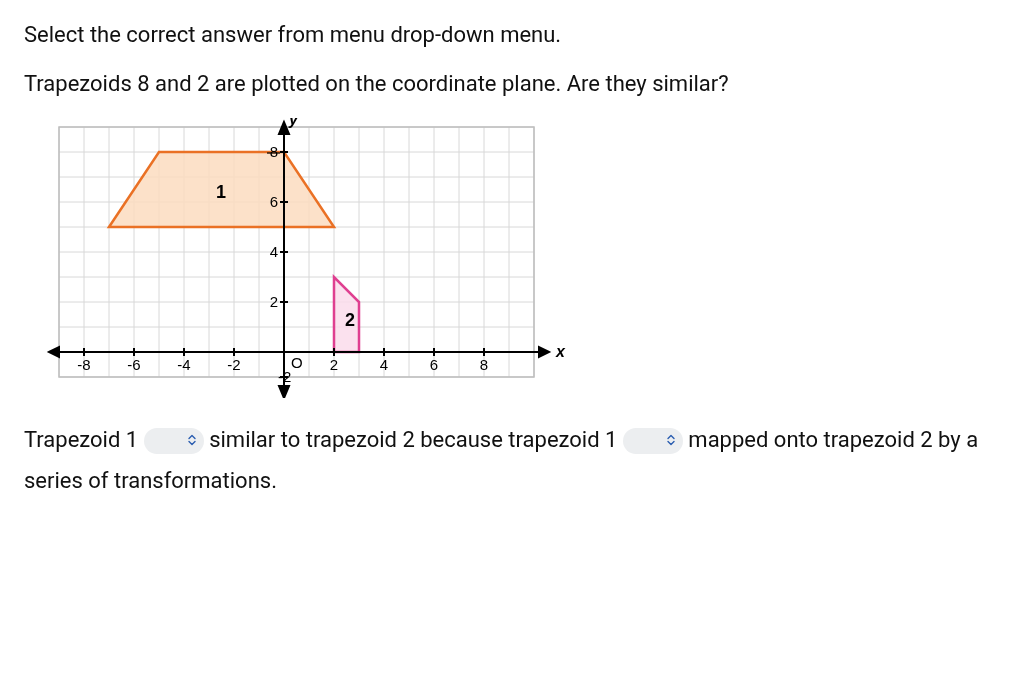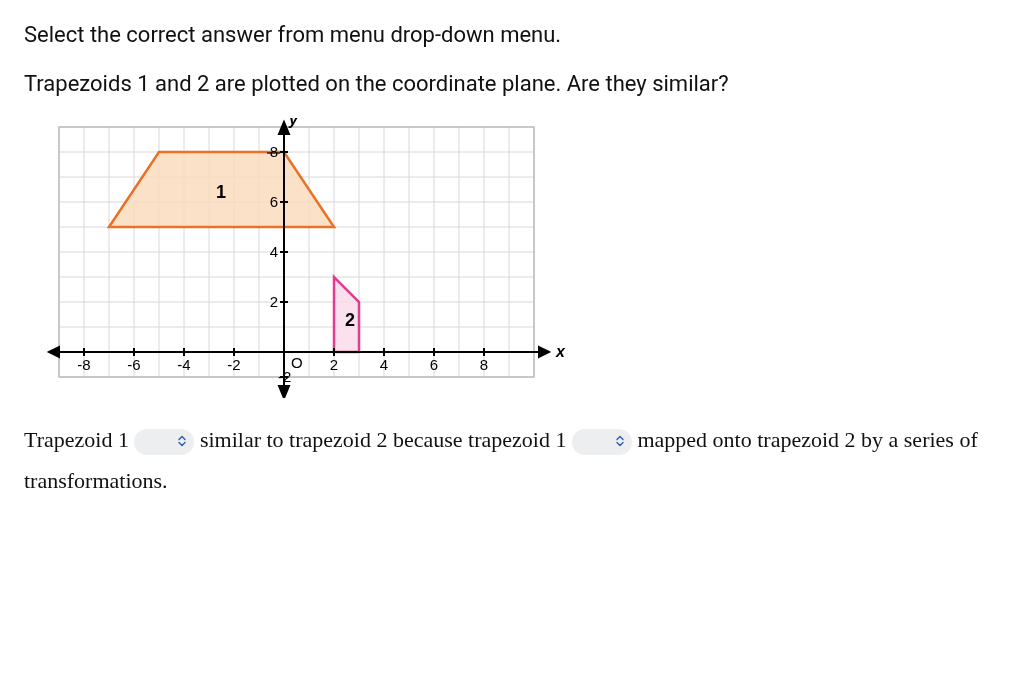--- a/index.html
+++ b/index.html
@@ -7,21 +7,21 @@
     margin: 0;
     padding: 20px 24px;
     font-family: -apple-system, BlinkMacSystemFont, "Segoe UI", Roboto, Arial, sans-serif;
     font-size: 22px;
     color: #111;
     background: #fff;
     width: 1026px;
   }
   .question-text { margin-bottom: 18px; line-height: 1.4; }
   .graph-wrap { margin: 8px 0 16px 0; }
-  .answer-line { line-height: 1.9; font-family: Liberation Serif, serif; }
+  .answer-line { line-height: 1.9; }
   .dropdown {
     display: inline-flex;
     align-items: center;
     background: #eceef0;
     border-radius: 14px;
     padding: 2px 8px 2px 16px;
     min-width: 60px;
     height: 26px;
     vertical-align: middle;
     cursor: pointer;
@@ -30,21 +30,21 @@
   .dropdown .chev {
     font-size: 12px;
     color: #2a5db0;
     line-height: 1;
   }
 </style>
 </head>
 <body>
 
 <div class="question-text">Select the correct answer from menu drop-down menu.</div>
-<div class="question-text">Trapezoids 1 and 2 are plotted on the coordinate plane. Are they similar?</div>
+<div class="question-text">Trapezoids 8 and 2 are plotted on the coordinate plane. Are they similar?</div>
 
 <div class="graph-wrap">
 <svg width="560" height="280" viewBox="0 0 560 280">
 
   <g>
 
     <g stroke="#d8d8d8" stroke-width="1">
 
       <line x1="35" y1="9" x2="35" y2="259"></line>
           <line x1="60" y1="9" x2="60" y2="259"></line>

